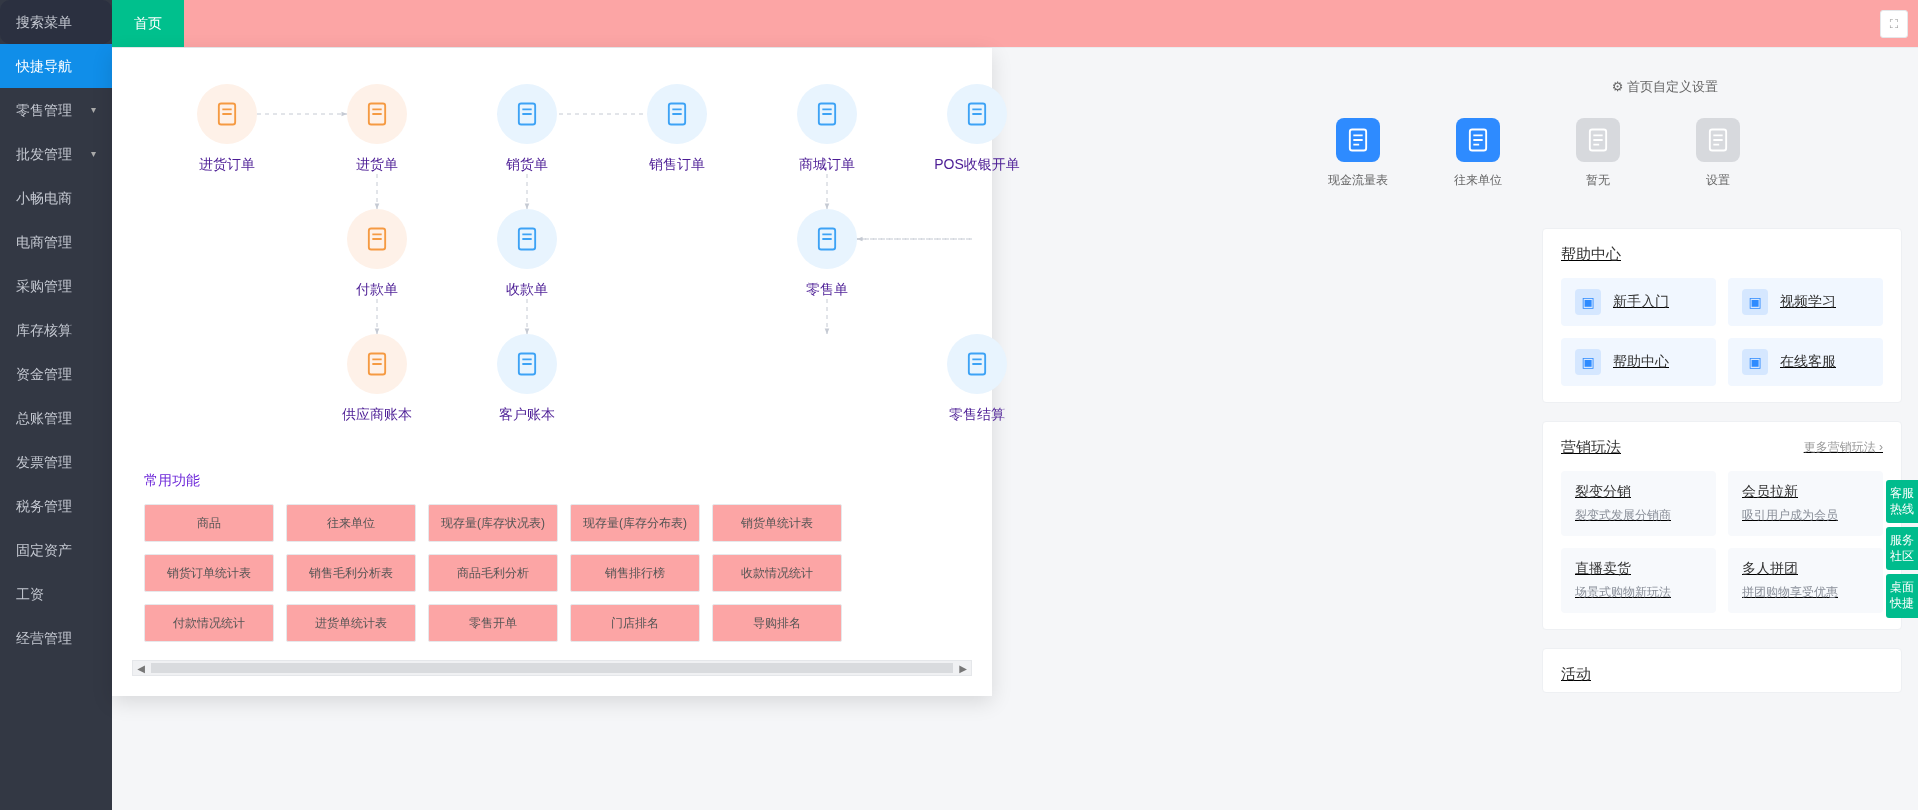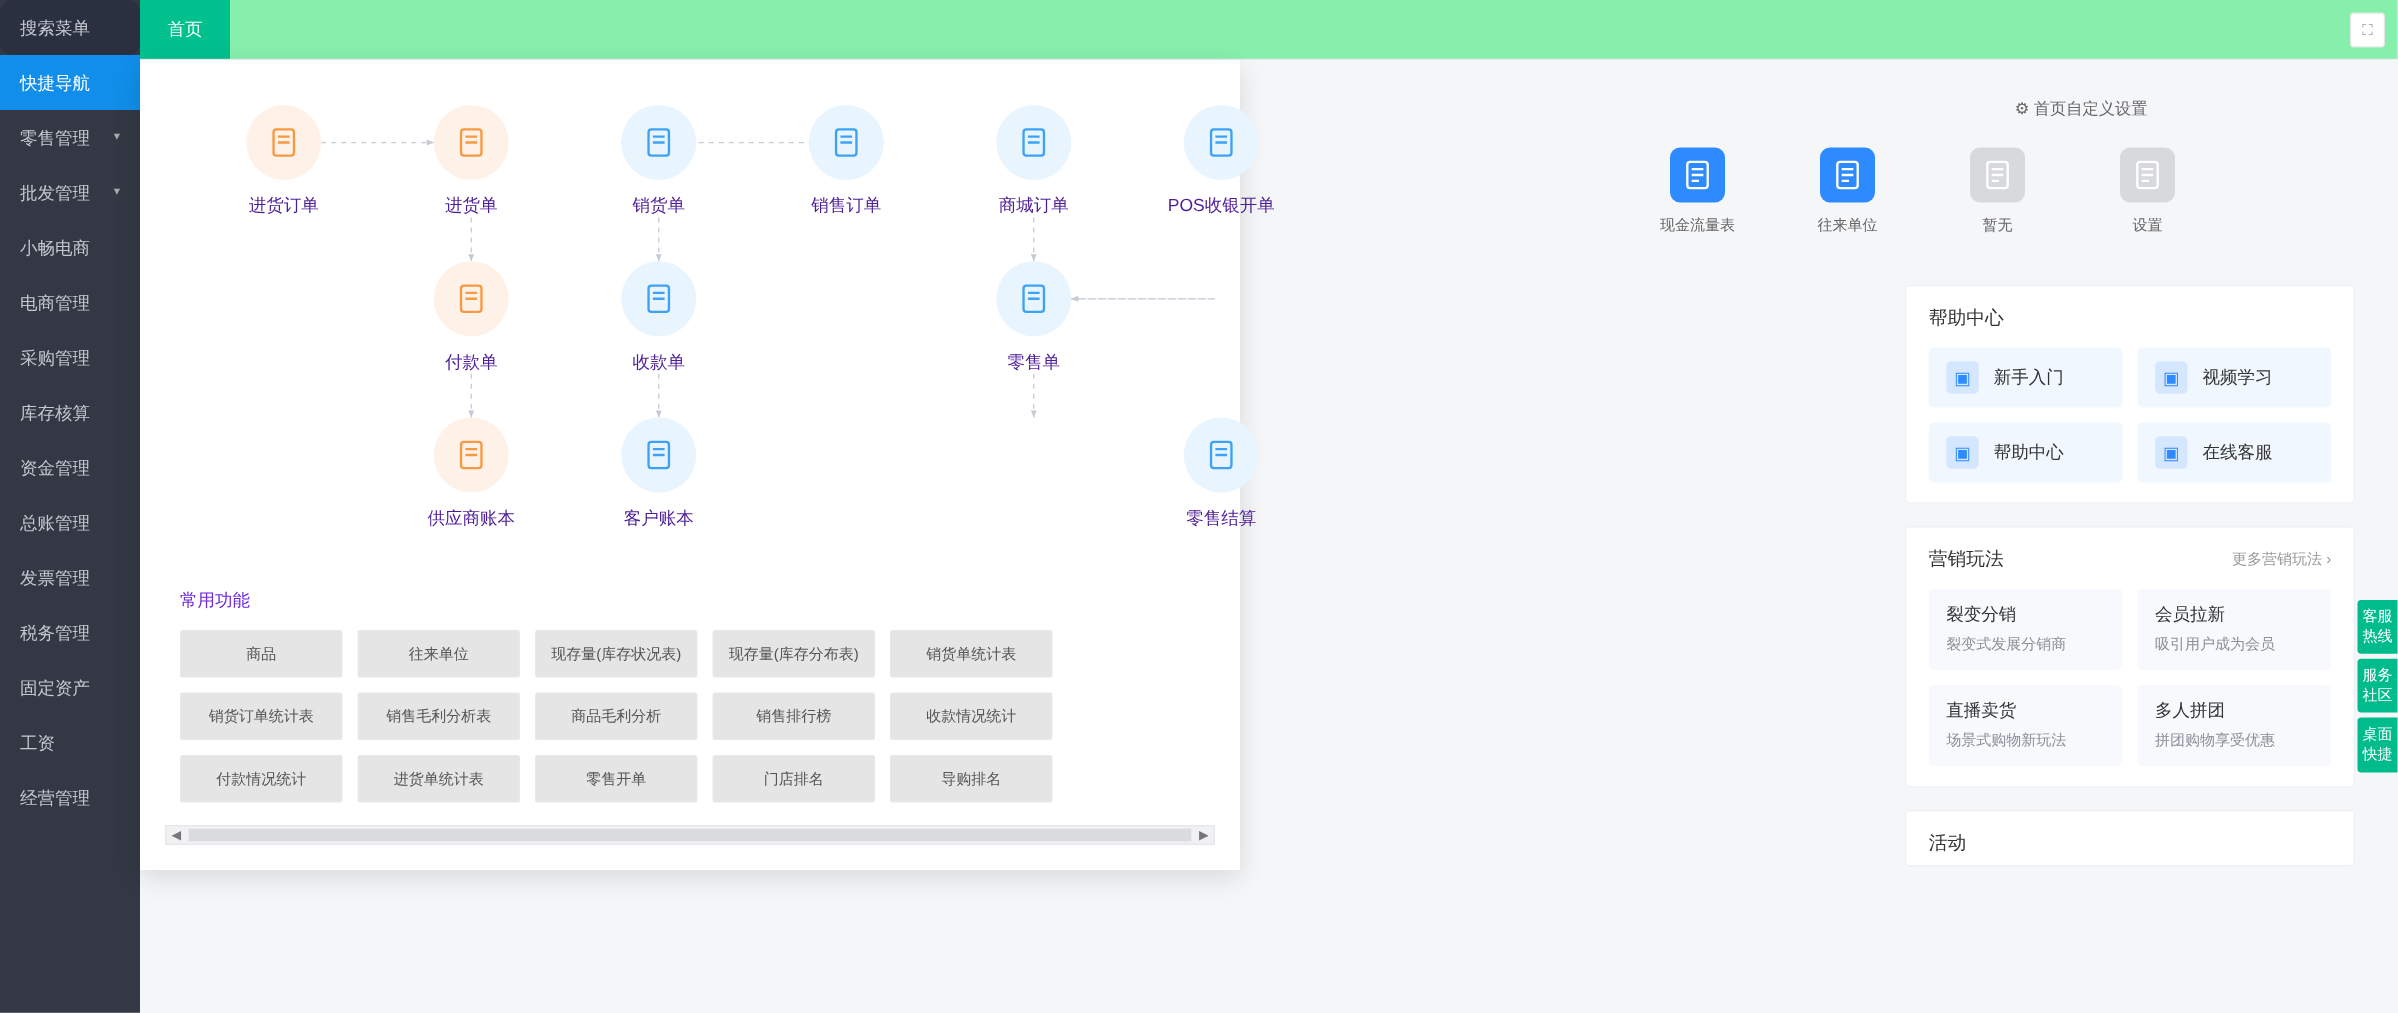--- a/index.html
+++ b/index.html
@@ -6,53 +6,53 @@
 body { background: #f5f6f8; overflow: hidden; width: 1918px; height: 810px; position: relative; }
 
 .sidebar { position: absolute; left: 0; top: 0; width: 112px; height: 100%; background: #333844; color: #c4c8d1; overflow-y: auto; z-index: 5; }
 .sidebar::-webkit-scrollbar { width: 0; }
 .sidebar-item { height: 44px; line-height: 44px; padding: 0 16px; font-size: 14px; cursor: pointer; display: flex; justify-content: space-between; align-items: center; }
 .sidebar-item.active { background: #108ee9; color: #fff; }
 .sidebar-item.search { background: #2b3040; border-radius: 10px; }
 .caret { font-size: 10px; color: #aaa; }
 .sidebar-bottom { position: absolute; bottom: 0; left: 0; width: 112px; height: 36px; background: #24272f; display: flex; align-items: center; justify-content: center; color: #c4c8d1; }
 
-.tabbar { position: absolute; left: 112px; top: 0; right: 0; height: 48px; background: #86efac; border-bottom: 1px solid #eaecef; display: flex; align-items: center; z-index: 3; }
+.tabbar { position: absolute; left: 112px; top: 0; right: 0; height: 48px; background: #fca5a5; border-bottom: 1px solid #eaecef; display: flex; align-items: center; z-index: 3; }
 .tab { height: 100%; padding: 0 22px; display: flex; align-items: center; font-size: 14px; color: #fff; background: #00c08d; cursor: pointer; }
 .fullscreen-btn { margin-left: auto; margin-right: 10px; width: 28px; height: 28px; border: 1px solid #e5e7ea; border-radius: 3px; background: #fff; display: flex; align-items: center; justify-content: center; font-size: 12px; color: #999; cursor: pointer; }
 
 
 .flyout { position: absolute; left: 112px; top: 48px; width: 880px; background: #fff; box-shadow: 0 6px 20px rgba(0,0,0,.12); z-index: 20; padding: 36px 20px 20px 20px; }
 .flow-rows { position: relative; height: 380px; }
 .flow-node { position: absolute; width: 150px; text-align: center; }
 .flow-node .circle { width: 60px; height: 60px; border-radius: 50%; margin: 0 auto 12px auto; display: flex; align-items: center; justify-content: center; }
 .circle.orange { background: #fef1e8; color: #f59a42; }
 .circle.blue   { background: #e8f4fe; color: #3da2f5; }
 .flow-node .lbl { font-size: 14px; color: #4c1d95; text-align: center; }
 .flow-svg { position: absolute; inset: 0; width: 100%; height: 100%; pointer-events: none; }
 
 .common-title { font-size: 14px; color: #6d28d9; margin: 8px 0 14px 12px; }
 .common-grid { display: flex; flex-wrap: wrap; gap: 12px; padding: 0 12px; }
-.common-btn { width: 130px; height: 38px; border: 1px solid #e6e8eb; background: #e5e5e5; font-size: 12px; color: #555; border-radius: 2px; cursor: pointer; }
+.common-btn { width: 130px; height: 38px; border: 1px solid #e6e8eb; background: #fca5a5; font-size: 12px; color: #555; border-radius: 2px; cursor: pointer; }
 .hscroll { margin-top: 18px; height: 16px; background: #f0f1f3; border: 1px solid #e5e7ea; position: relative; display: flex; align-items: center; }
 .hscroll .thumb { position: absolute; left: 18px; right: 18px; top: 2px; bottom: 2px; background: #d9dbde; }
 .hscroll .arrow { width: 16px; text-align: center; font-size: 10px; color: #777; z-index: 1; }
 
 
 .main { position: absolute; left: 112px; top: 48px; right: 0; bottom: 0; padding: 22px 20px; overflow: hidden; }
 .settings-link { position: absolute; top: 30px; right: 200px; font-size: 13px; color: #666; cursor: pointer; }
 
 .shortcuts { position: absolute; top: 70px; right: 170px; display: flex; gap: 60px; }
 .shortcut { width: 60px; text-align: center; cursor: pointer; }
 .shortcut .tile { width: 44px; height: 44px; border-radius: 8px; margin: 0 auto 10px auto; display: flex; align-items: center; justify-content: center; color: #fff; font-size: 18px; }
 .tile.blue { background: #2e8bff; }
 .tile.grey { background: #d7d9dd; }
 .shortcut .slabel { font-size: 12px; color: #666; text-align: center; }
 
-.rpanel { position: absolute; right: 34px; top: 180px; width: 360px; }
+.rpanel { position: absolute; right: 16px; top: 180px; width: 360px; text-decoration: underline; }
 .card { background: #fff; border-radius: 4px; border: 1px solid #eef0f3; padding: 16px 18px; margin-bottom: 18px; }
 .card-title-row { display: flex; justify-content: space-between; align-items: center; margin-bottom: 14px; }
 .card-title { font-size: 15px; color: #333; font-weight: 500; }
 .card-more { font-size: 12px; color: #999; cursor: pointer; }
 .help-grid { display: grid; grid-template-columns: 1fr 1fr; gap: 12px; }
 .help-item { background: #f1f7ff; border-radius: 4px; height: 48px; display: flex; align-items: center; padding: 0 14px; gap: 12px; cursor: pointer; font-size: 14px; color: #333; }
 .help-item .hic { width: 26px; height: 26px; background: #d5e7ff; border-radius: 4px; display: flex; align-items: center; justify-content: center; color: #2e8bff; font-size: 14px; }
 .promo-grid { display: grid; grid-template-columns: 1fr 1fr; gap: 12px; }
 .promo { background: #f7f9fc; border-radius: 4px; padding: 12px 14px; cursor: pointer; }
 .promo .pt { font-size: 14px; color: #333; margin-bottom: 6px; }

